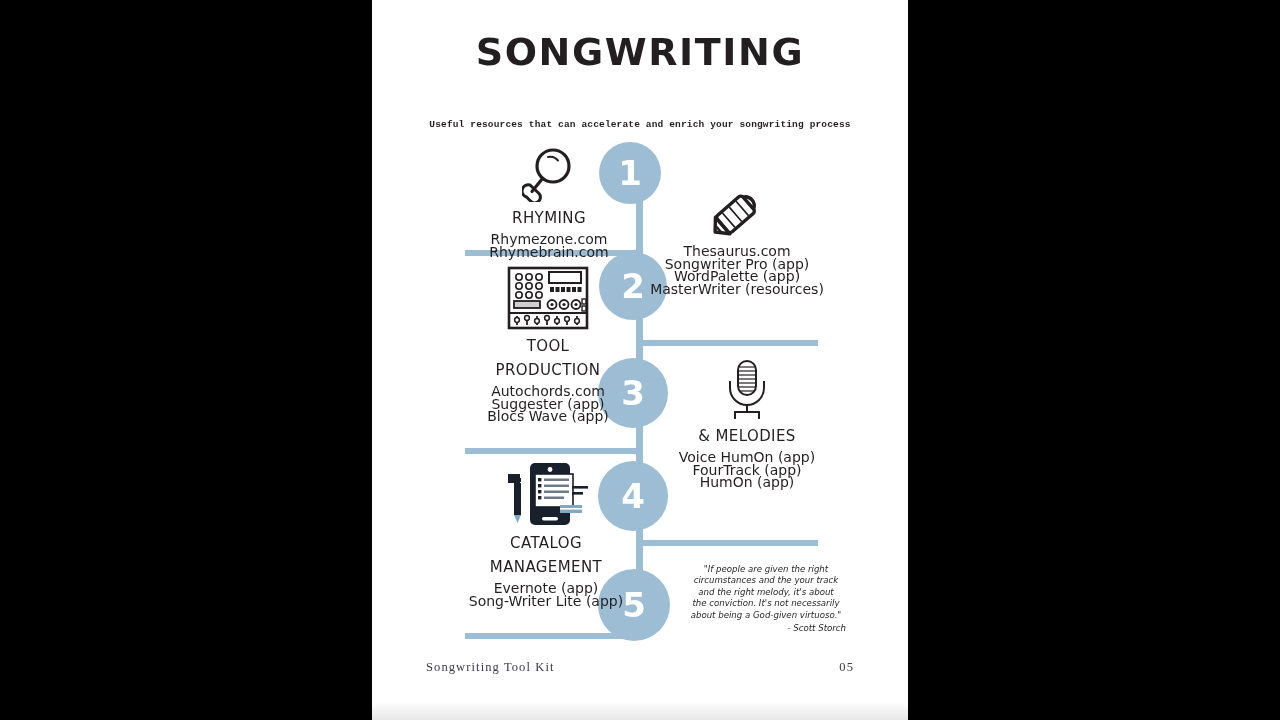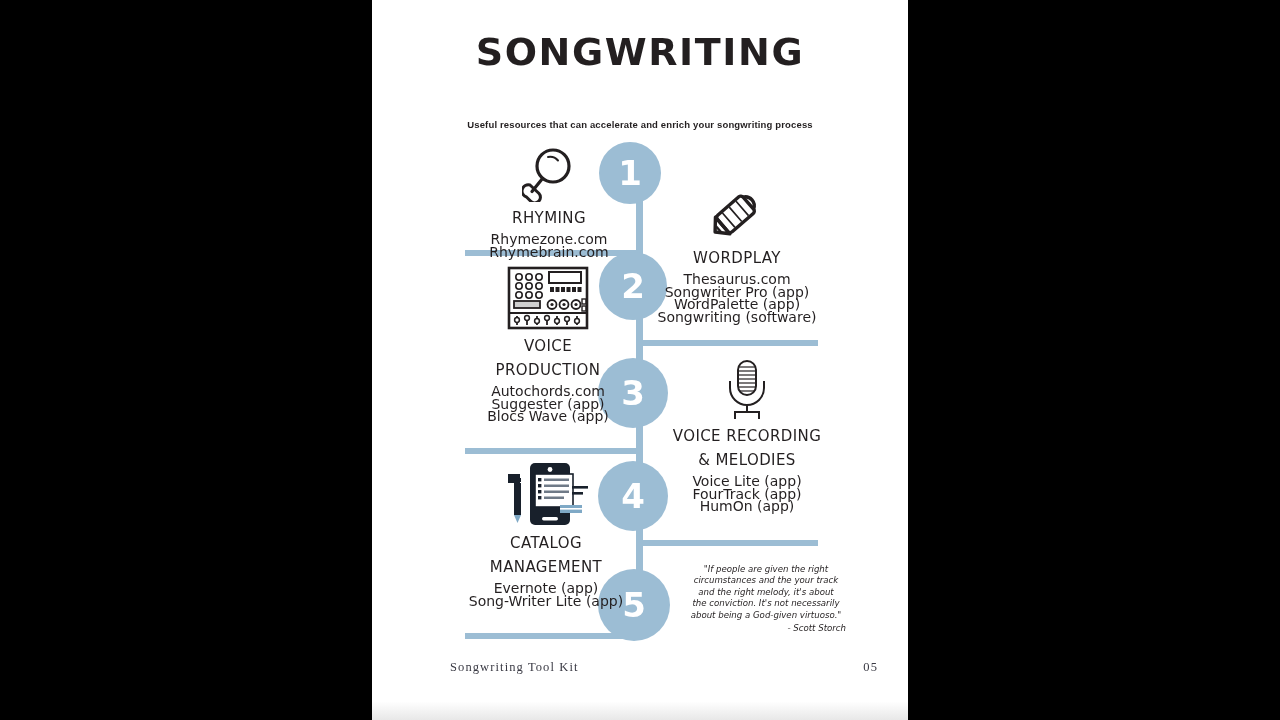--- a/index.html
+++ b/index.html
@@ -54,21 +54,21 @@
     letter-spacing: 1.6px;
     color: #231f20;
     line-height: 48px;
   }
   #subtitle {
     position: absolute;
     left: 0;
     top: 119px;
     width: 536px;
     text-align: center;
-    font-family: Liberation Sans, sans-serif;
+    font-family: Liberation Mono, monospace;
     font-weight: 700;
     font-size: 9.5px;
     letter-spacing: 0.15px;
     color: #231f20;
   }
   
   #connectors { position: absolute; left: 0; top: 0; width: 536px; height: 720px; }
   .spine, .branch {
     position: absolute;
     background: #9cbdd4;
@@ -143,21 +143,20 @@
   }
   
   #footer {
     position: absolute;
     left: 54px;
     top: 660px;
     width: 428px;
     display: flex;
     justify-content: space-between;
     align-items: flex-end;
-    margin-left: 24px;
   }
   .footer-txt {
     font-family: "Liberation Serif", serif;
     font-size: 12.5px;
     letter-spacing: 1.1px;
     color: #3a3a44;
   }
   svg { display: block; }
 </style>
 </head>
@@ -224,28 +223,25 @@
         <svg width="62" height="58" viewBox="0 0 62 58">
           <g transform="rotate(-41 31 29)">
             <rect x="12" y="18" width="34" height="22" rx="3" fill="none" stroke="#231f20" stroke-width="3.4"></rect>
             <path d="M12 18 L2 29 L12 40 Z" fill="none" stroke="#231f20" stroke-width="3.4" stroke-linejoin="round"></path>
             <path d="M6.5 25.5 L6.5 32.5" stroke="#231f20" stroke-width="2.4"></path>
             <path d="M20 19.5 L20 38.5 M29 19.5 L29 38.5 M38 19.5 L38 38.5" stroke="#231f20" stroke-width="1.7"></path>
             <path d="M46 21 a9 9 0 0 1 0 16" fill="none" stroke="#231f20" stroke-width="3.4"></path>
           </g>
         </svg>
       </div>
-      <div class="sec-head">
-        <div>WORDPLAY</div>
-      </div>
       <div class="sec-list">
         <div class="sec-item">Thesaurus.com</div>
         <div class="sec-item">Songwriter Pro (app)</div>
         <div class="sec-item">WordPalette (app)</div>
-        <div class="sec-item">Songwriting (software)</div>
+        <div class="sec-item">MasterWriter (resources)</div>
       </div>
     </div>
 
     <div class="sec" style="left:80px; top:268px; width:192px;">
       <div class="sec-icon">
         <svg width="82" height="64" viewBox="0 0 82 64">
           <rect x="2" y="2" width="78" height="60" fill="none" stroke="#231f20" stroke-width="2.6"></rect>
 
           <g fill="none" stroke="#231f20" stroke-width="1.6">
             <circle cx="12" cy="11" r="3.2"></circle>
@@ -300,21 +296,21 @@
               <circle cx="20" cy="52" r="2.4"></circle>
               <circle cx="30" cy="55" r="2.4"></circle>
             <circle cx="40" cy="52" r="2.4"></circle>
               <circle cx="50" cy="55" r="2.4"></circle>
               <circle cx="60" cy="53" r="2.4"></circle>
             <circle cx="70" cy="55" r="2.4"></circle>
           </g>
         </svg>
       </div>
       <div class="sec-head">
-        <div>VOICE</div>
+        <div>TOOL</div>
         <div>PRODUCTION</div>
       </div>
       <div class="sec-list">
         <div class="sec-item">Autochords.com</div>
         <div class="sec-item">Suggester (app)</div>
         <div class="sec-item">Blocs Wave (app)</div>
       </div>
     </div>
 
     <div class="sec" style="left:274px; top:358px; width:202px;">
@@ -329,25 +325,24 @@
             <line x1="18" y1="25" x2="36" y2="25"></line>
               <line x1="18.3" y1="29" x2="35.7" y2="29"></line>
             <line x1="19" y1="33" x2="35" y2="33"></line>
           </g>
           <path d="M10 23 v7 a17 17 0 0 0 34 0 v-7" fill="none" stroke="#231f20" stroke-width="2"></path>
           <line x1="27" y1="47" x2="27" y2="54" stroke="#231f20" stroke-width="2"></line>
           <path d="M15 61 L15 54 L39 54 L39 61" fill="none" stroke="#231f20" stroke-width="2"></path>
         </svg>
       </div>
       <div class="sec-head">
-        <div>VOICE RECORDING</div>
         <div>&amp; MELODIES</div>
       </div>
       <div class="sec-list">
-        <div class="sec-item">Voice Lite (app)</div>
+        <div class="sec-item">Voice HumOn (app)</div>
         <div class="sec-item">FourTrack (app)</div>
         <div class="sec-item">HumOn (app)</div>
       </div>
     </div>
 
     <div class="sec" style="left:76px; top:465px; width:196px;">
       <div class="sec-icon">
         <svg width="88" height="66" viewBox="0 0 88 66">
 
           <rect x="28" y="2" width="40" height="62" rx="5" fill="#18202b"></rect>

